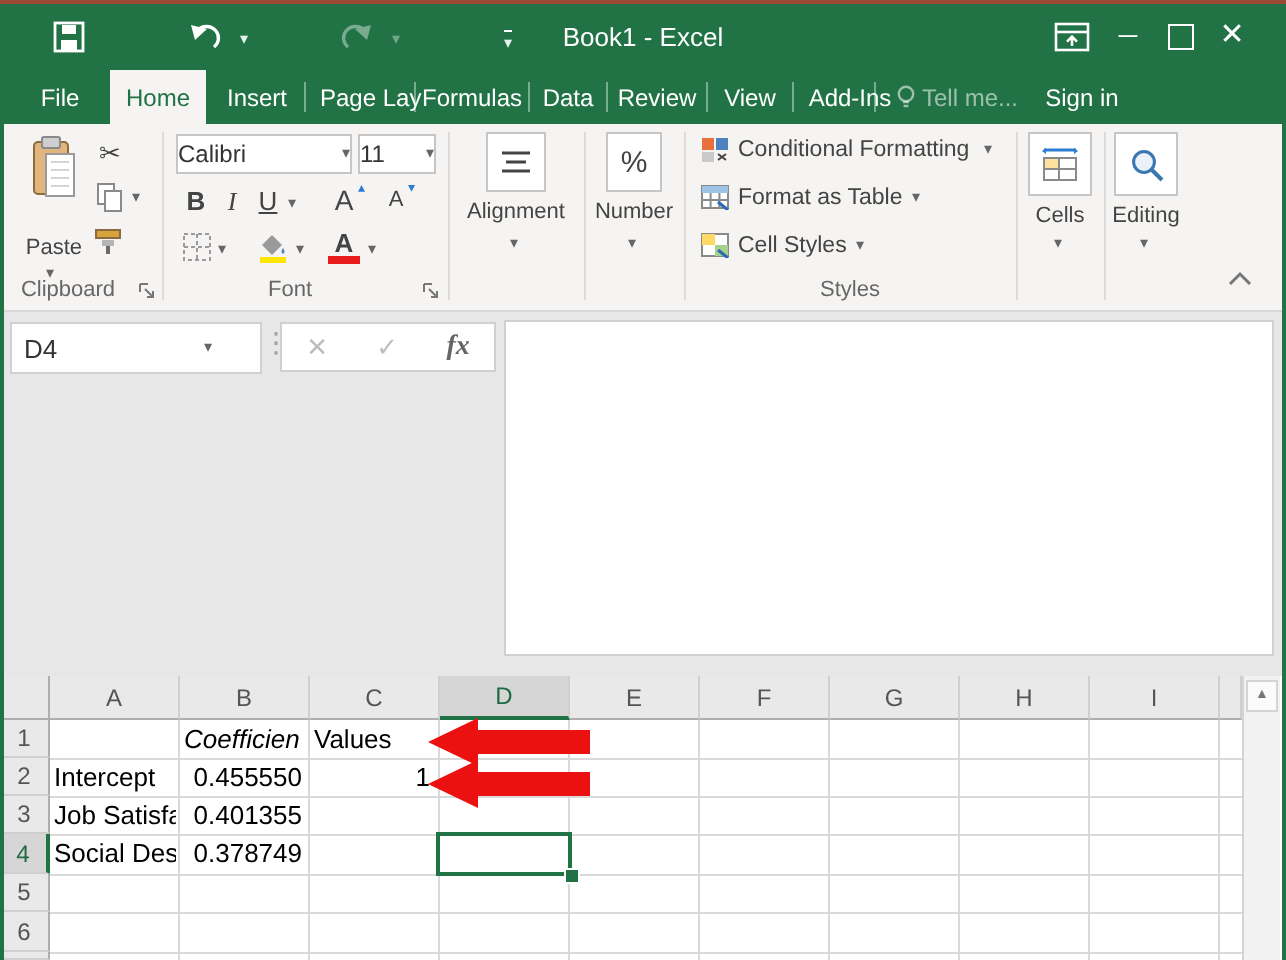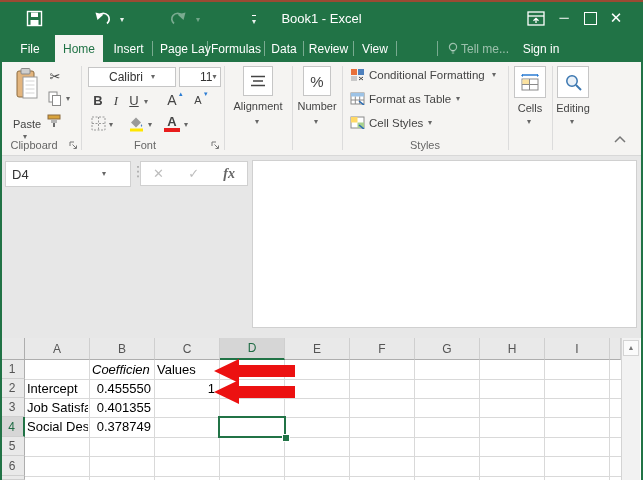--- a/index.html
+++ b/index.html
@@ -17,21 +17,21 @@
   .tabrow{left:0;top:35px;width:643px;height:27px;background:var(--c-titlebar,#217346);}
   .tab{position:absolute;top:0;height:27px;display:flex;align-items:center;justify-content:center;color:#fff;font-size:12px;white-space:nowrap;overflow:hidden;}
   .tab.active{background:#f5f4f2;color:var(--c-accent,#217346);}
   .tabsep{position:absolute;top:6px;width:1px;height:15px;background:rgba(255,255,255,.4);}
   .share{position:absolute;top:0;height:27px;background:var(--c-share_bg,#1a5c38);display:flex;align-items:center;color:#fff;font-size:12px;}
   
   .ribbon{left:0;top:62px;width:643px;height:94px;background:var(--c-ribbon_bg,#f5f4f2);border-bottom:1px solid #d8d8d8;box-sizing:border-box;}
   .gsep{position:absolute;top:4px;width:1px;height:84px;background:#dcdcdc;}
   .lbl{font-size:11px;color:#444;text-align:center;white-space:nowrap;}
   .grplbl{font-size:11px;color:#666;text-align:center;white-space:nowrap;}
-  .combo{background:#fff;border:1px solid #c6c6c6;box-sizing:border-box;font-size:12px;color:#333;display:flex;align-items:center;padding:0 20px;}
+  .combo{background:#fff;border:1px solid #c6c6c6;box-sizing:border-box;font-size:12px;color:#333;display:flex;align-items:center;padding:0 0;}
   .combo .caret{margin-left:auto;}
   .iconbox{background:#fff;border:1px solid #c6c6c6;box-sizing:border-box;display:flex;align-items:center;justify-content:center;}
   .rbt{display:flex;align-items:center;font-size:11.5px;color:#444;white-space:nowrap;}
   .glyphbtn{font-size:13px;color:#444;text-align:center;}
   
   .fzone{left:0;top:156px;width:643px;height:182px;background:#e7e7e7;}
   .whitebox{background:#fff;border:1px solid #d0d0d0;box-sizing:border-box;}
   .fx-italic{font-family:"Liberation Serif",serif;font-style:italic;font-weight:bold;color:#666;}
   
   .colhdr{position:absolute;top:338px;height:22px;background:#e9e9e9;border-right:1px solid #cfcfcf;border-bottom:1px solid #aeaeae;box-sizing:border-box;display:flex;align-items:center;justify-content:center;font-size:12px;color:#555;}
@@ -86,20 +86,21 @@
 
   <div class="a tabrow">
     <div class="tab" style="left:8px;width:44px">File</div>
     <div class="tab active" style="left:55px;width:48px">Home</div>
     <div class="tab" style="left:106px;width:45px">Insert</div>
     <div class="tab" style="left:154px;width:51px;justify-content:flex-start;padding-left:6px">Page Layo</div>
     <div class="tab" style="left:209px;width:54px">Formulas</div>
     <div class="tab" style="left:266px;width:36px">Data</div>
     <div class="tab" style="left:305px;width:47px">Review</div>
     <div class="tab" style="left:355px;width:40px">View</div>
+    <div class="tab" style="left:398px;width:54px">Add-Ins</div>
     <div class="tabsep" style="left:152px"></div>
     <div class="tabsep" style="left:207px"></div>
     <div class="tabsep" style="left:264px"></div>
     <div class="tabsep" style="left:303px"></div>
     <div class="tabsep" style="left:353px"></div>
     <div class="tabsep" style="left:396px"></div>
     <div class="tabsep" style="left:437px"></div>
     <svg class="a" style="left:447px;top:7px" width="12" height="14">
       <circle cx="6" cy="5" r="3.6" fill="none" stroke="rgba(255,255,255,.55)" stroke-width="1.2"></circle>
       <path d="M4.5 9 h3 M4.8 11 h2.4" stroke="rgba(255,255,255,.55)" stroke-width="1.2"></path>

